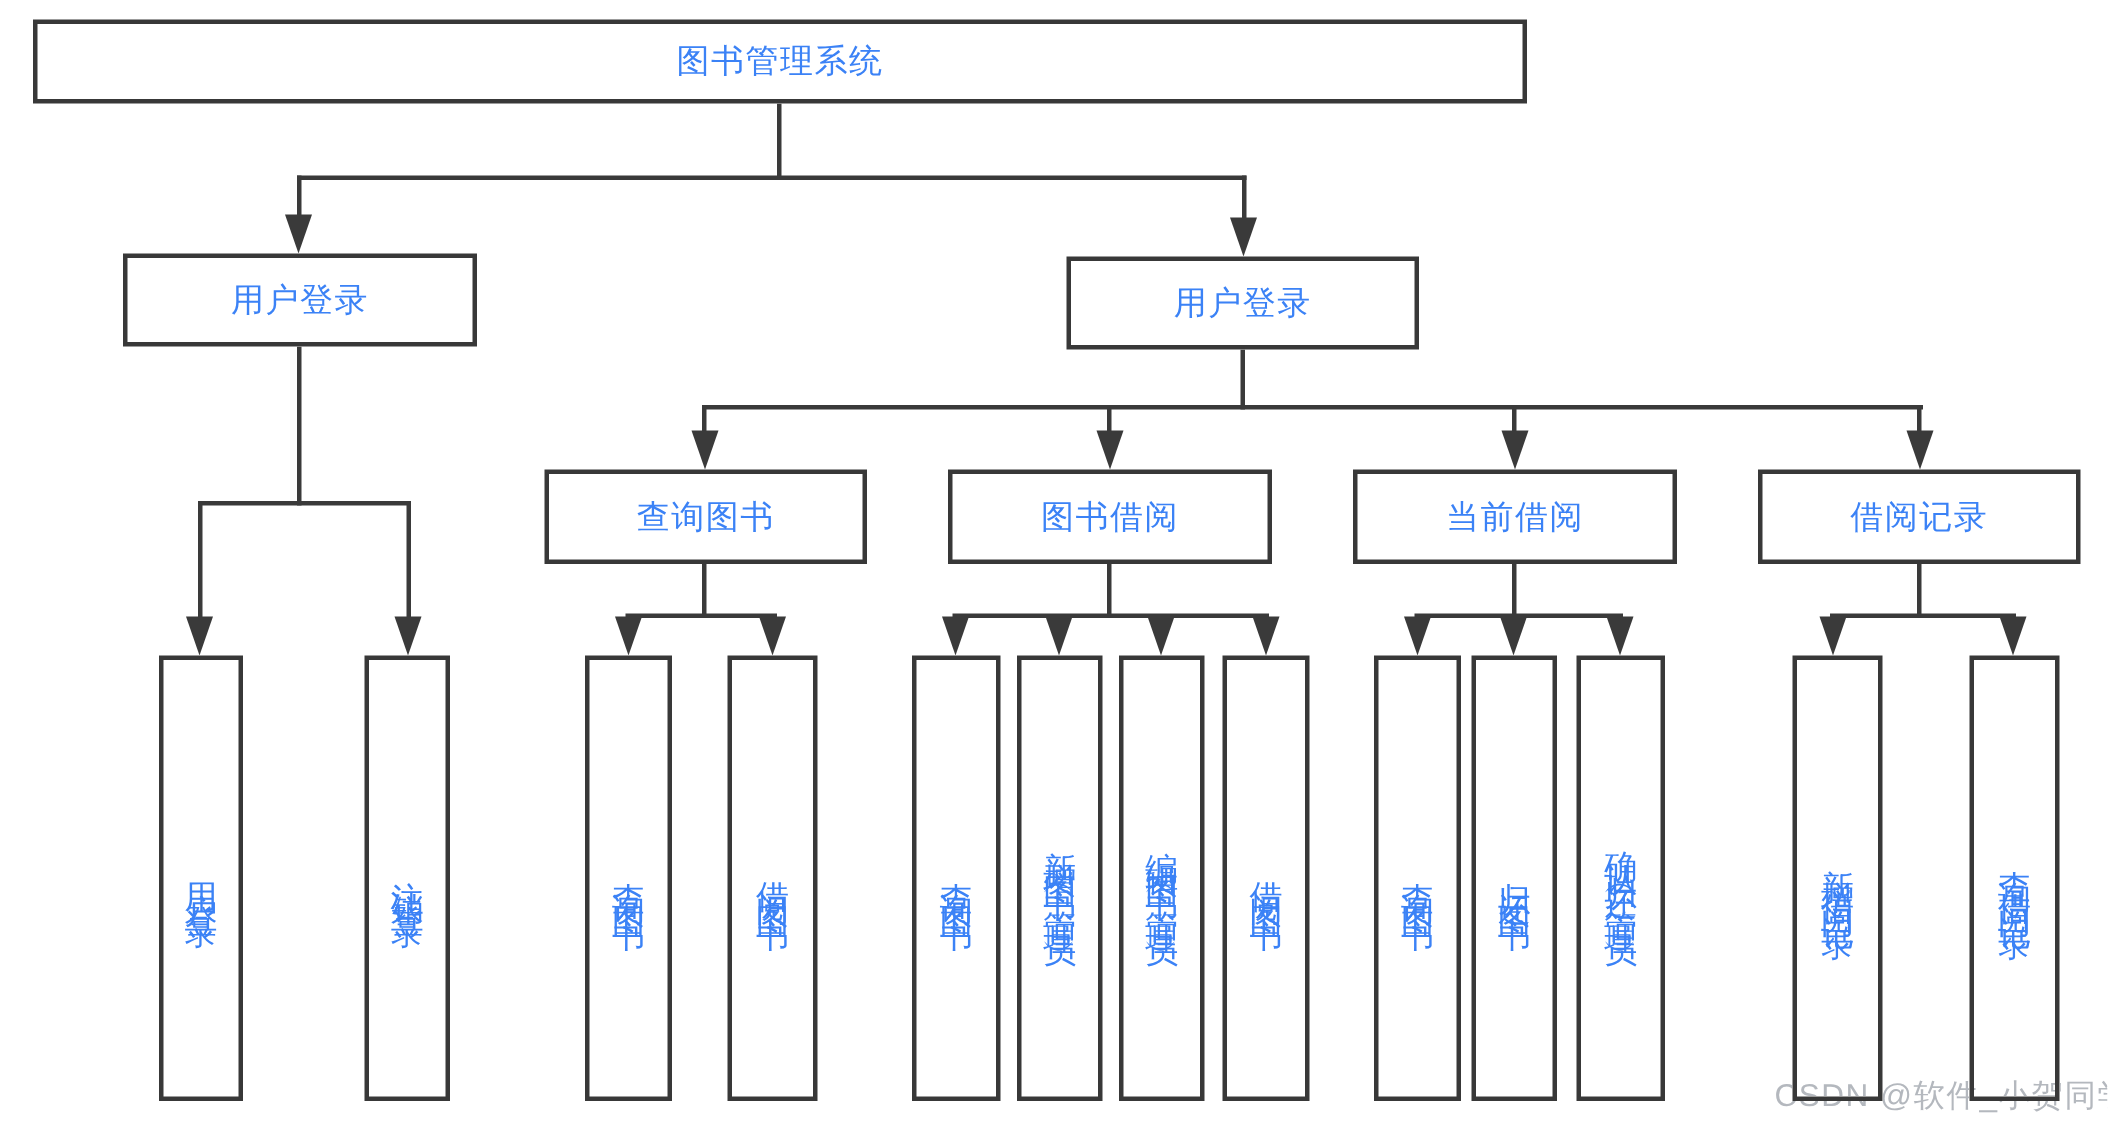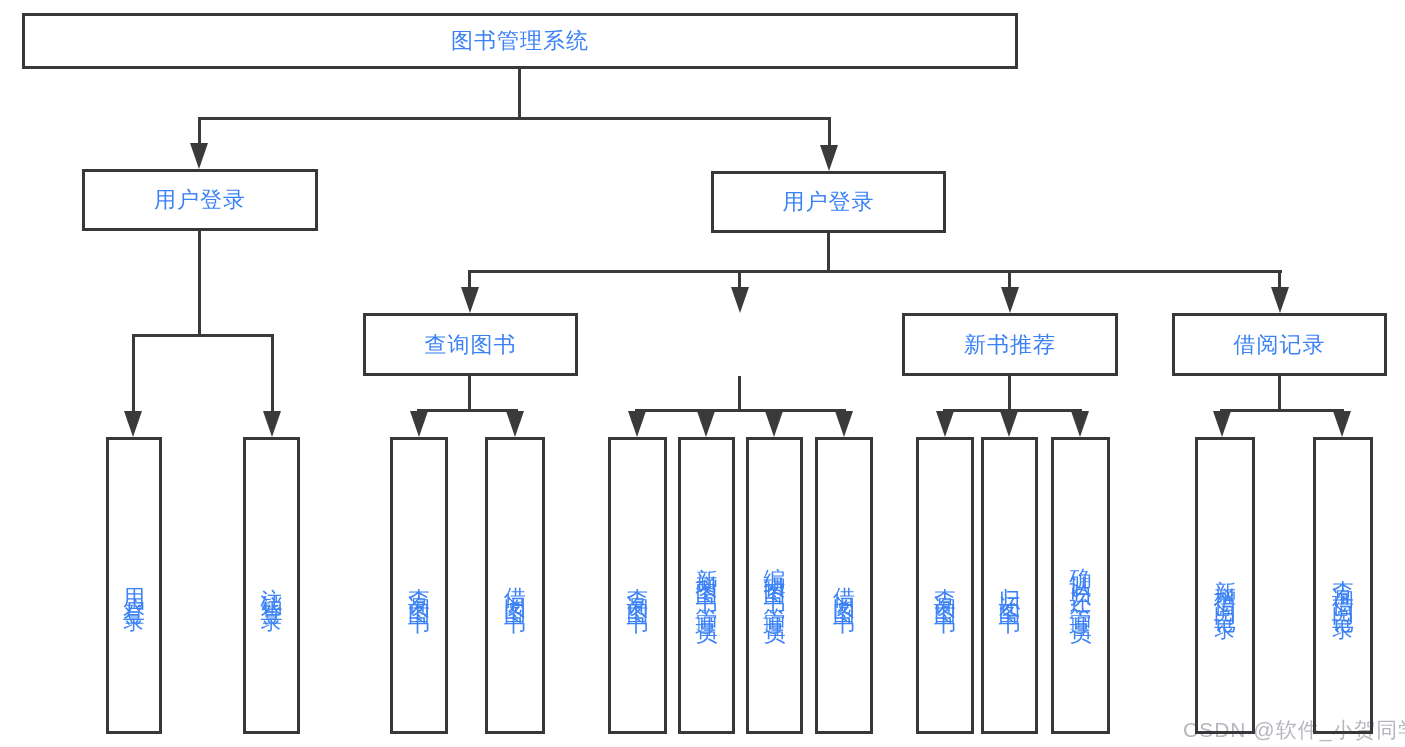--- a/index.html
+++ b/index.html
@@ -115,22 +115,25 @@
   <div class="box" style="left:82px;top:169px;width:236px;height:62px">
     <span class="hlabel">用户登录</span>
   </div>
   <div class="box" style="left:711px;top:171px;width:235px;height:62px">
     <span class="hlabel">用户登录</span>
   </div>
 
   <div class="box" style="left:363px;top:313px;width:215px;height:63px">
     <span class="hlabel">查询图书</span>
   </div>
+  <div class="box" style="left:632px;top:313px;width:216px;height:63px">
+    <span class="hlabel">图书借阅</span>
+  </div>
   <div class="box" style="left:902px;top:313px;width:216px;height:63px">
-    <span class="hlabel">新书推荐</span>
+    <span class="hlabel">当前借阅</span>
   </div>
   <div class="box" style="left:1172px;top:313px;width:215px;height:63px">
     <span class="hlabel">借阅记录</span>
   </div>
 
   <div class="box" style="left:106px;top:437px;width:56px;height:297px">
     <span class="vlabel">用户登录</span>
   </div>
   <div class="box" style="left:243px;top:437px;width:57px;height:297px">
     <span class="vlabel">注销登录</span>

